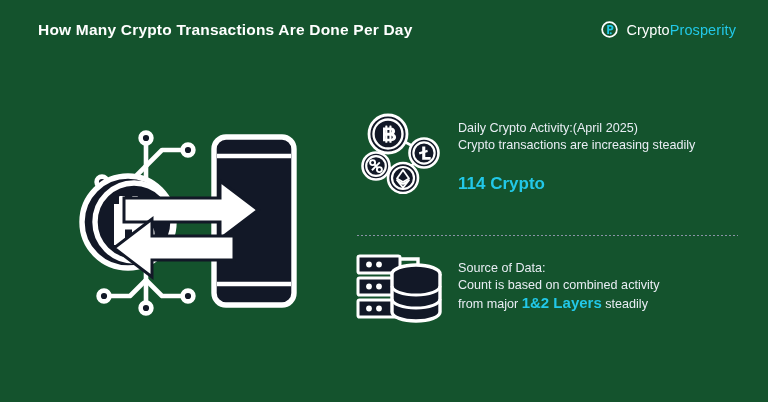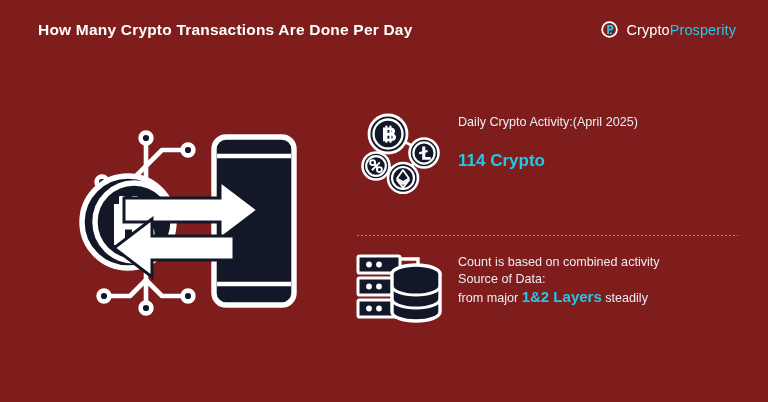--- a/index.html
+++ b/index.html
@@ -5,21 +5,21 @@
   * { margin:0; padding:0; box-sizing:border-box; }
   html,body { background:#0c1018; }
   body {
     width:768px; height:402px;
     font-family:"Liberation Sans", sans-serif;
     overflow:hidden;
   }
   #infographic {
     position:relative;
     width:768px; height:402px;
-    background:#7f1d1d;
+    background:#14532d;
   }
 
   
   #header {
     position:absolute; left:0; top:0; width:768px; height:62px;
   }
   #page-title {
     position:absolute; left:38px; top:21px;
     font-size:15.5px; font-weight:bold; color:#ffffff;
     letter-spacing:.2px; white-space:nowrap;
@@ -45,21 +45,21 @@
   
   #right-column {
     position:absolute; left:352px; top:108px;
     width:390px; height:235px;
   }
   .info-block { position:absolute; left:0; width:390px; }
   #block-activity { top:0; }
   #block-source  { top:140px; }
 
   .block-icon { position:absolute; left:0; top:0; }
-  .block-text { position:absolute; left:106px; top:6px; width:284px; }
+  .block-text { position:absolute; left:106px; top:12px; width:284px; }
 
   .line {
     font-size:12.6px; color:#e9edf4; line-height:17px;
     white-space:nowrap;
   }
   .stat {
     font-size:17px; font-weight:bold; color:#22c8e8;
     line-height:23px; margin-top:18px; white-space:nowrap;
   }
   .inline-stat { font-size:15px; font-weight:bold; color:#22c8e8;margin-top:36px; }
@@ -180,20 +180,21 @@
           <circle cx="51" cy="70" r="11" fill="#121827" stroke="#ffffff" stroke-width="2.2"></circle>
           <g stroke="#ffffff" stroke-width="1.8" fill="none" stroke-linejoin="round">
             <path d="M51 62 L57 70.4 L51 74 L45 70.4 Z"></path>
             <path d="M45 72.2 L51 76 L57 72.2 L51 79.6 Z"></path>
           </g>
         </svg>
       </div>
 
       <div class="block-text">
         <div class="line">Daily Crypto Activity:(April 2025)</div>
+        <div class="line">Crypto transactions are increasing steadily</div>
         <div class="stat">114 Crypto</div>
       </div>
     </div>
 
     <div id="divider"></div>
 
     <div class="info-block" id="block-source">
 
       <div class="block-icon">
         <svg width="92" height="82" viewBox="0 0 92 82" fill="none">
@@ -219,20 +220,20 @@
             <path d="M40 26 v38 a24 9 0 0 0 48 0 v-38"></path>
           </g>
           <g stroke="#ffffff" stroke-width="3" fill="none">
             <path d="M40 38 a24 9 0 0 0 48 0"></path>
             <path d="M40 51 a24 9 0 0 0 48 0"></path>
           </g>
         </svg>
       </div>
 
       <div class="block-text">
+        <div class="line">Source of Data:</div>
         <div class="line">Count is based on combined activity</div>
-        <div class="line">Source of Data:</div>
         <div class="line"><span>from major </span><span class="inline-stat">1&amp;2 Layers</span><span> steadily</span></div>
       </div>
     </div>
 
   </div>
 </div>
 
 </body></html>

